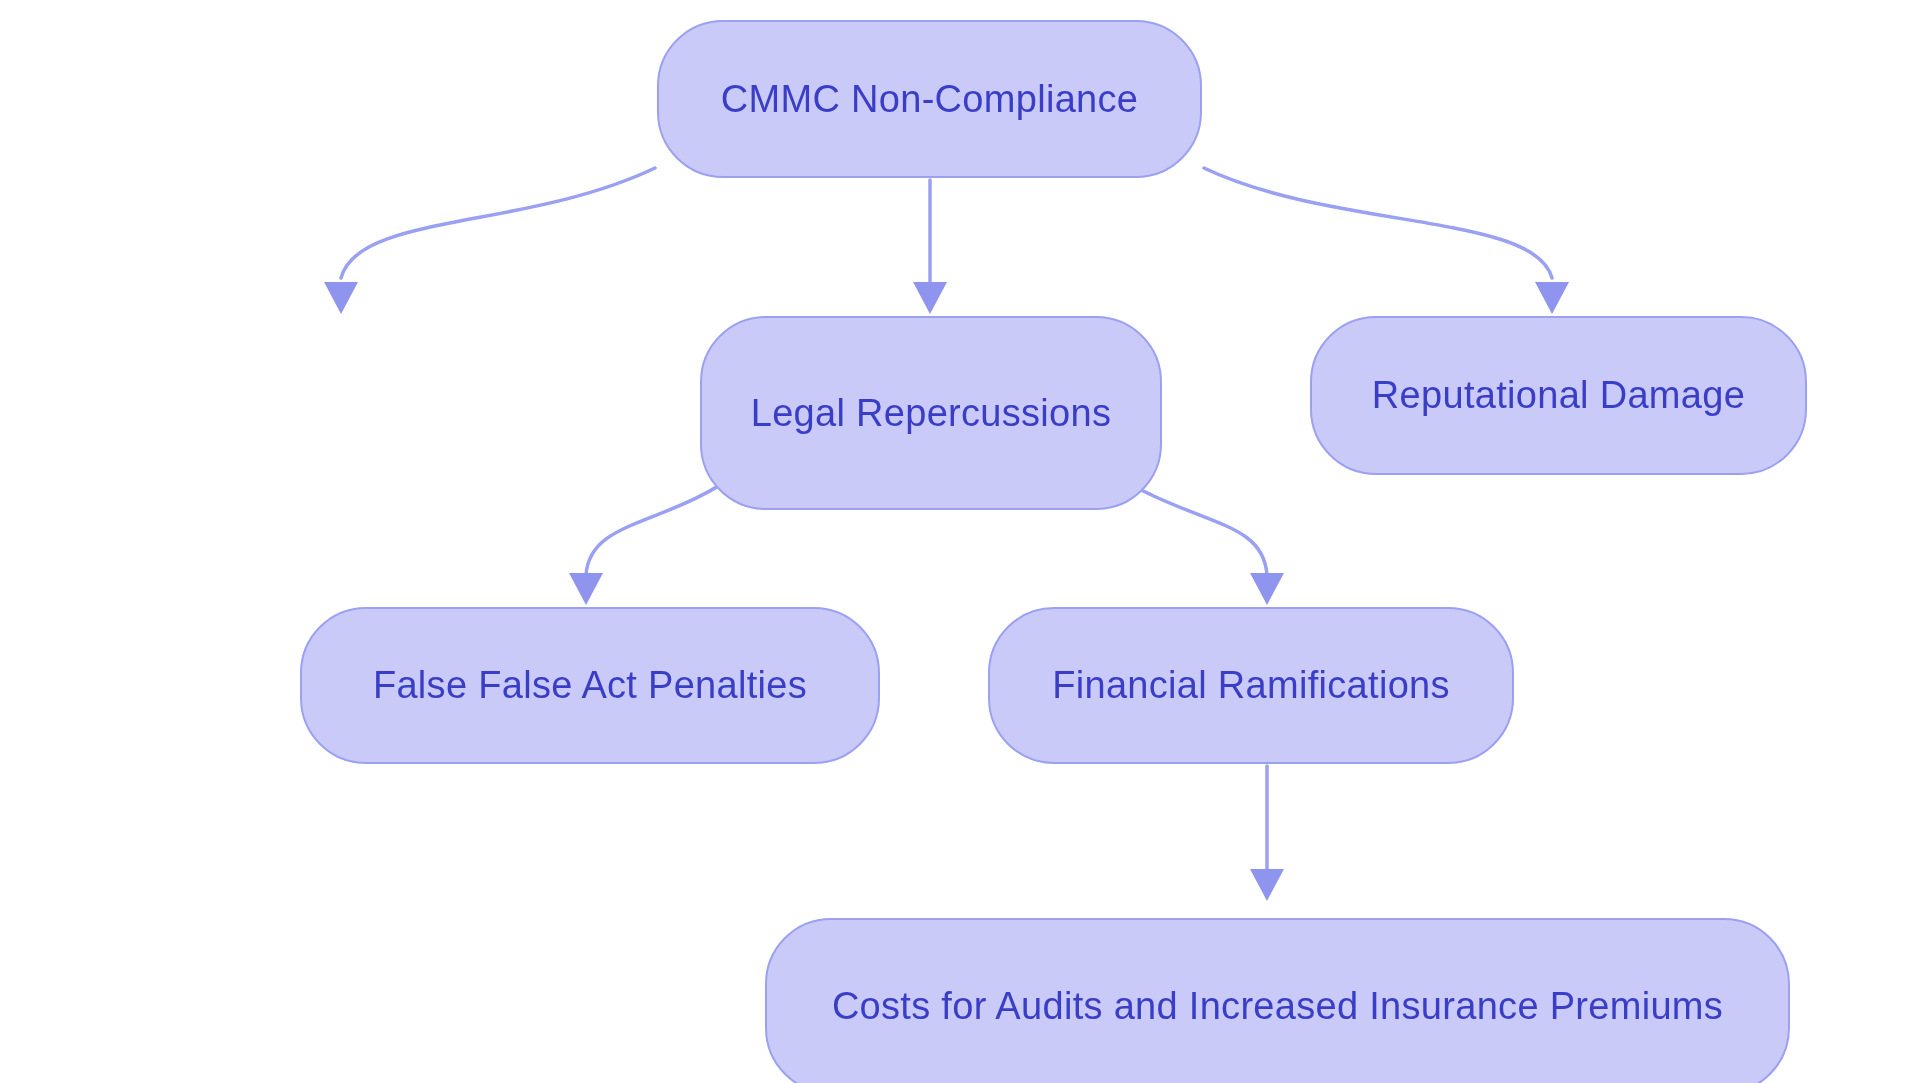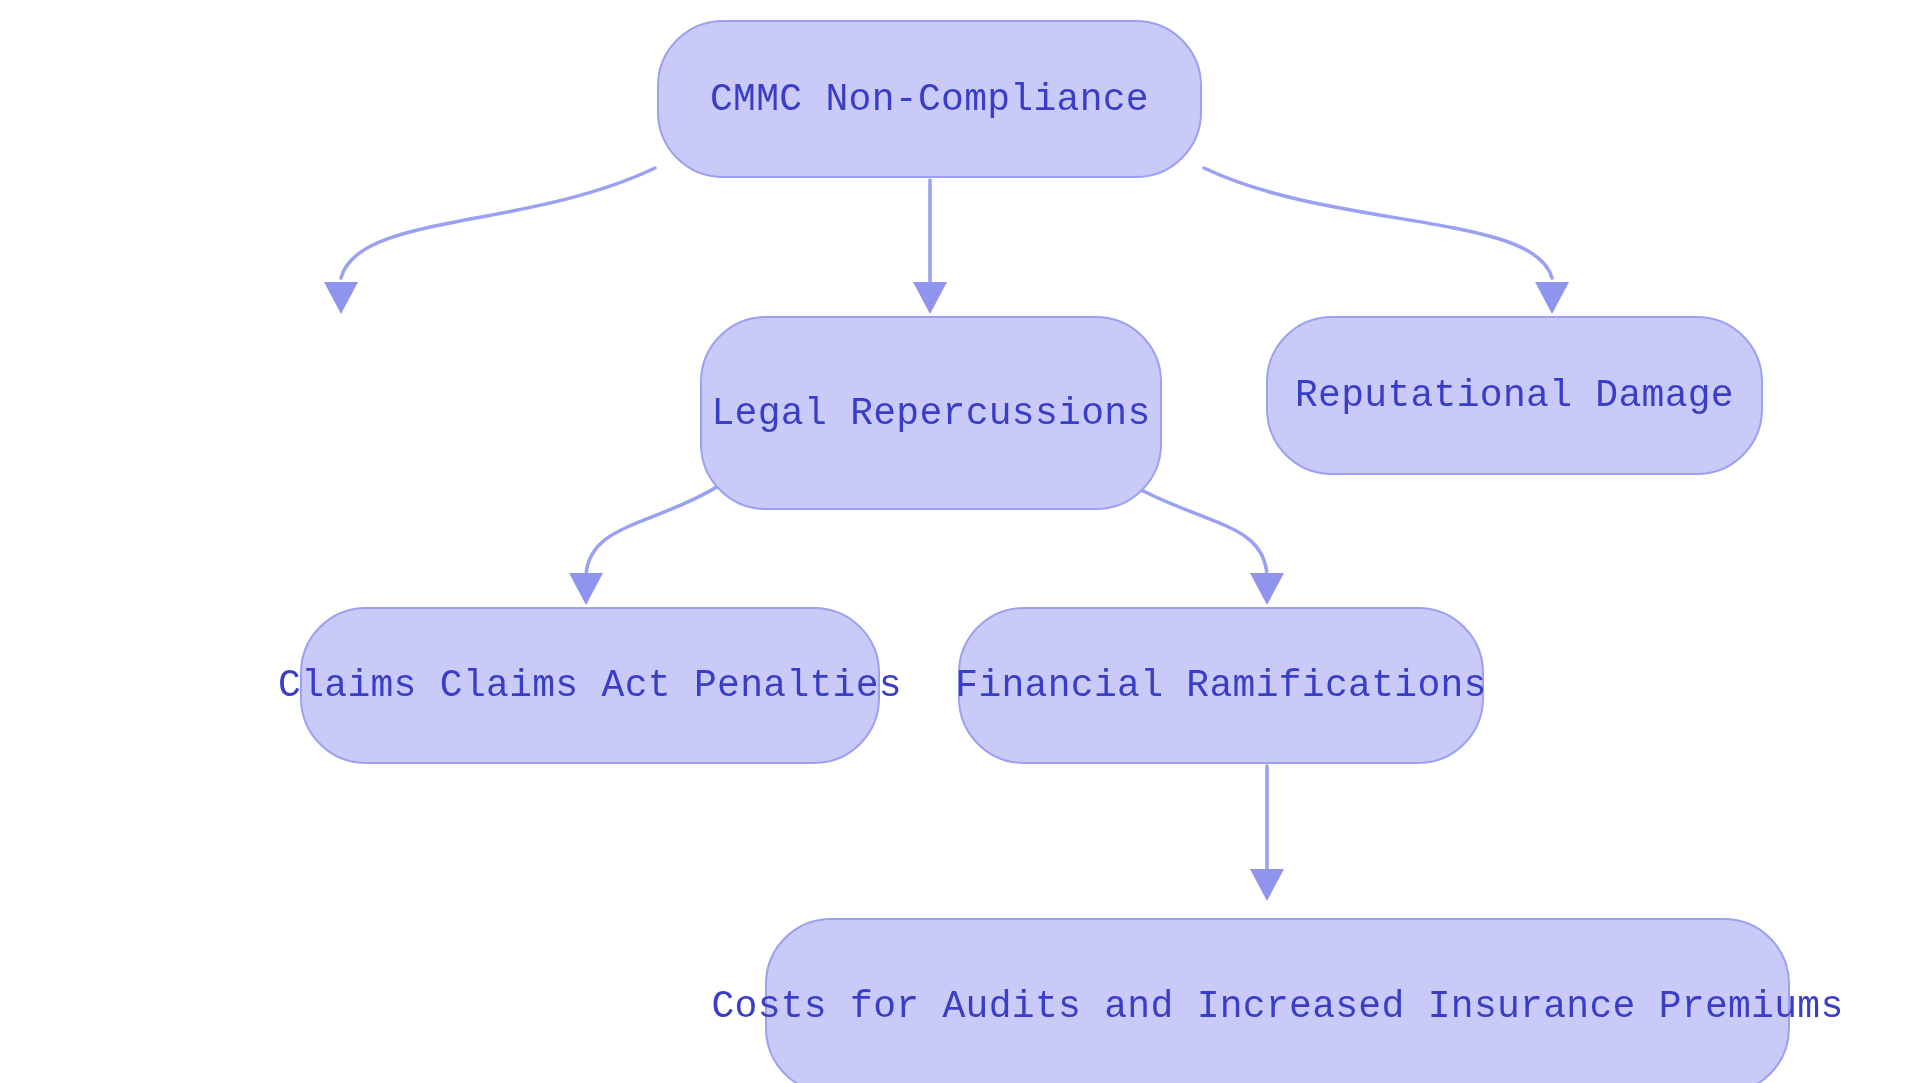--- a/index.html
+++ b/index.html
@@ -41,28 +41,27 @@
     text-align: center;
     background: var(--node-fill, #c9caf8);
     border: 2px solid var(--node-border, #9ba1f0);
     border-radius: 66px;
     color: var(--node-text, #3a3ec6);
     font-size: 38px;
     font-weight: 400;
     letter-spacing: 0.3px;
     padding: 0 26px;
     white-space: nowrap;
-    font-family: Liberation Mono, monospace;
   }
   .node-cmmc         { left: 657px;  top: 20px;  width: 545px;  height: 158px; }
   .node-loss         { left: 126px;  top: 316px; width: 434px;  height: 159px; }
   .node-legal        { left: 700px;  top: 316px; width: 462px;  height: 194px; }
-  .node-reputational { left: 1266px; top: 316px; width: 497px;  height: 159px; }
+  .node-reputational { left: 1310px; top: 316px; width: 497px;  height: 159px; }
   .node-false-claims { left: 300px;  top: 607px; width: 580px;  height: 157px; }
-  .node-financial    { left: 958px; top: 607px; width: 526px;  height: 157px; justify-content: center; }
+  .node-financial    { left: 988px; top: 607px; width: 526px;  height: 157px; justify-content: center; }
   .node-costs        { left: 765px;  top: 918px; width: 1025px; height: 176px; }
 </style>
 </head>
 <body>
 
 <div class="canvas">
 
   <svg class="edges" viewBox="0 0 1920 1083">
     <g>
       <path class="edge-line" d="M 655 168 C 525 230, 358 213, 341 278"></path>
@@ -97,21 +96,21 @@
 
   <div class="node node-legal">
     <span class="node-label">Legal Repercussions</span>
   </div>
 
   <div class="node node-reputational">
     <span class="node-label">Reputational Damage</span>
   </div>
 
   <div class="node node-false-claims">
-    <span class="node-label">Claims Claims Act Penalties</span>
+    <span class="node-label">False False Act Penalties</span>
   </div>
 
   <div class="node node-financial">
     <span class="node-label">Financial Ramifications</span>
   </div>
 
   <div class="node node-costs">
     <span class="node-label">Costs for Audits and Increased Insurance Premiums</span>
   </div>
 

